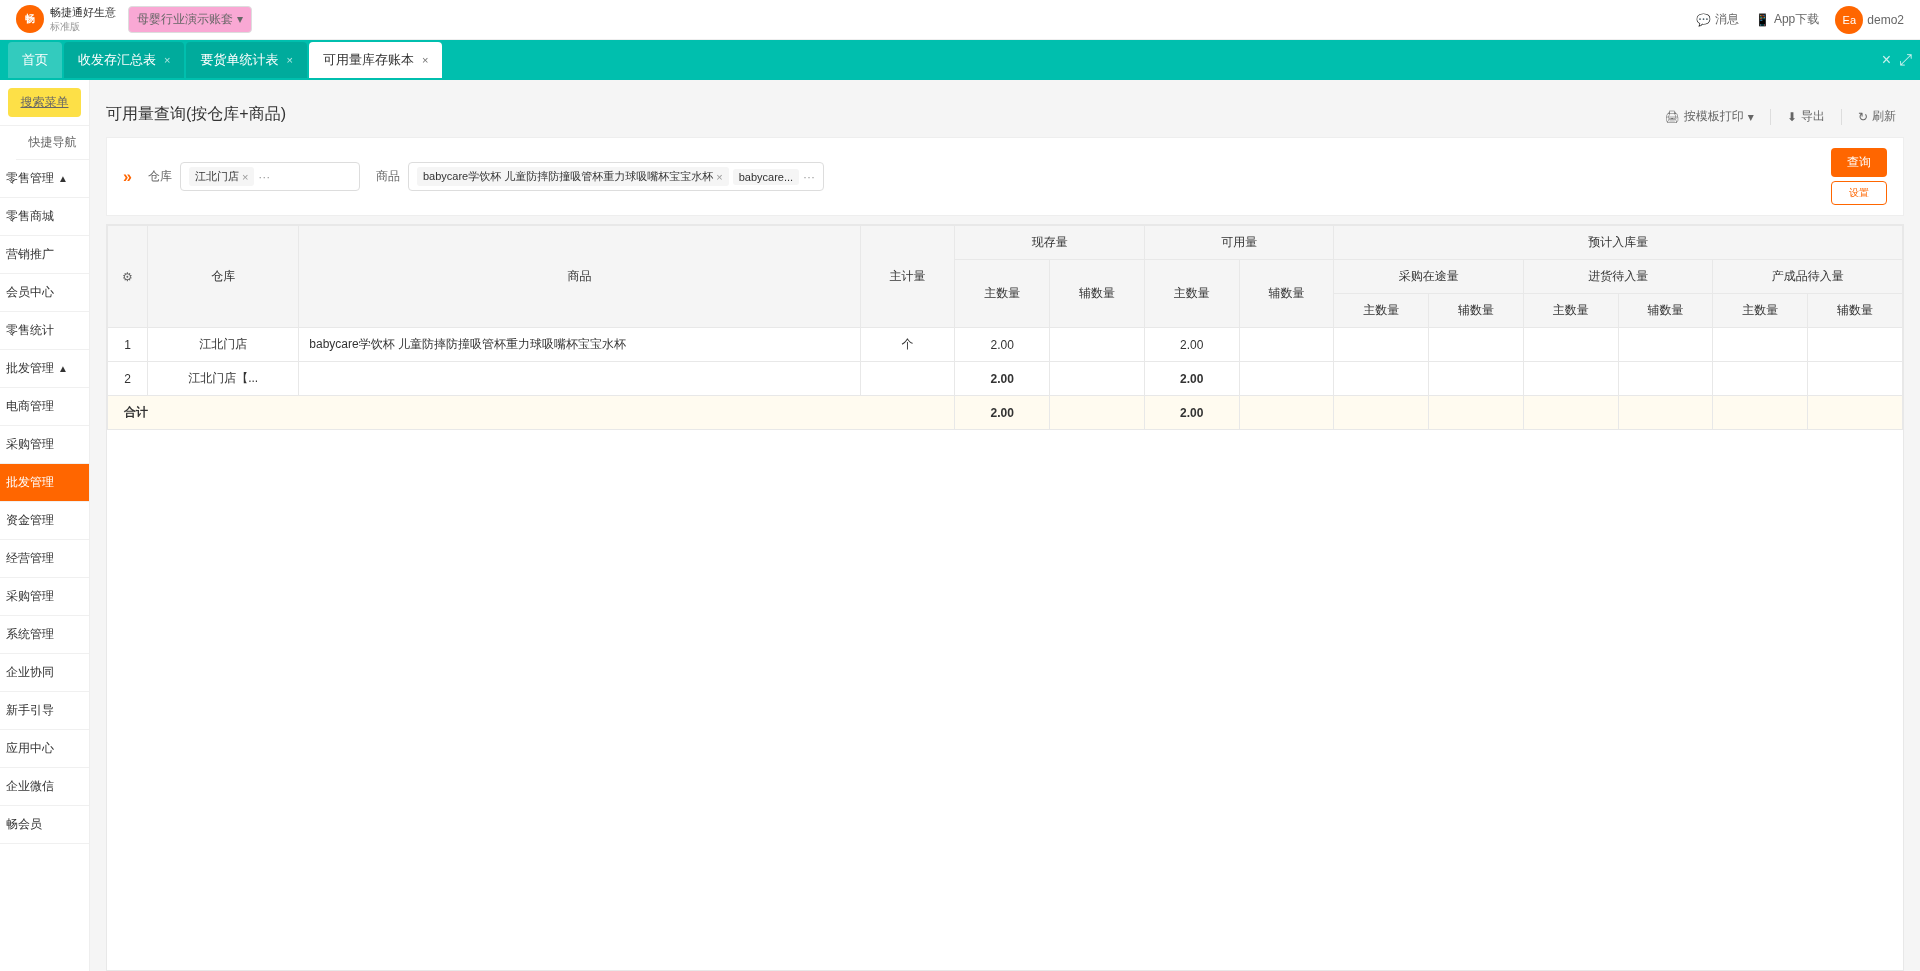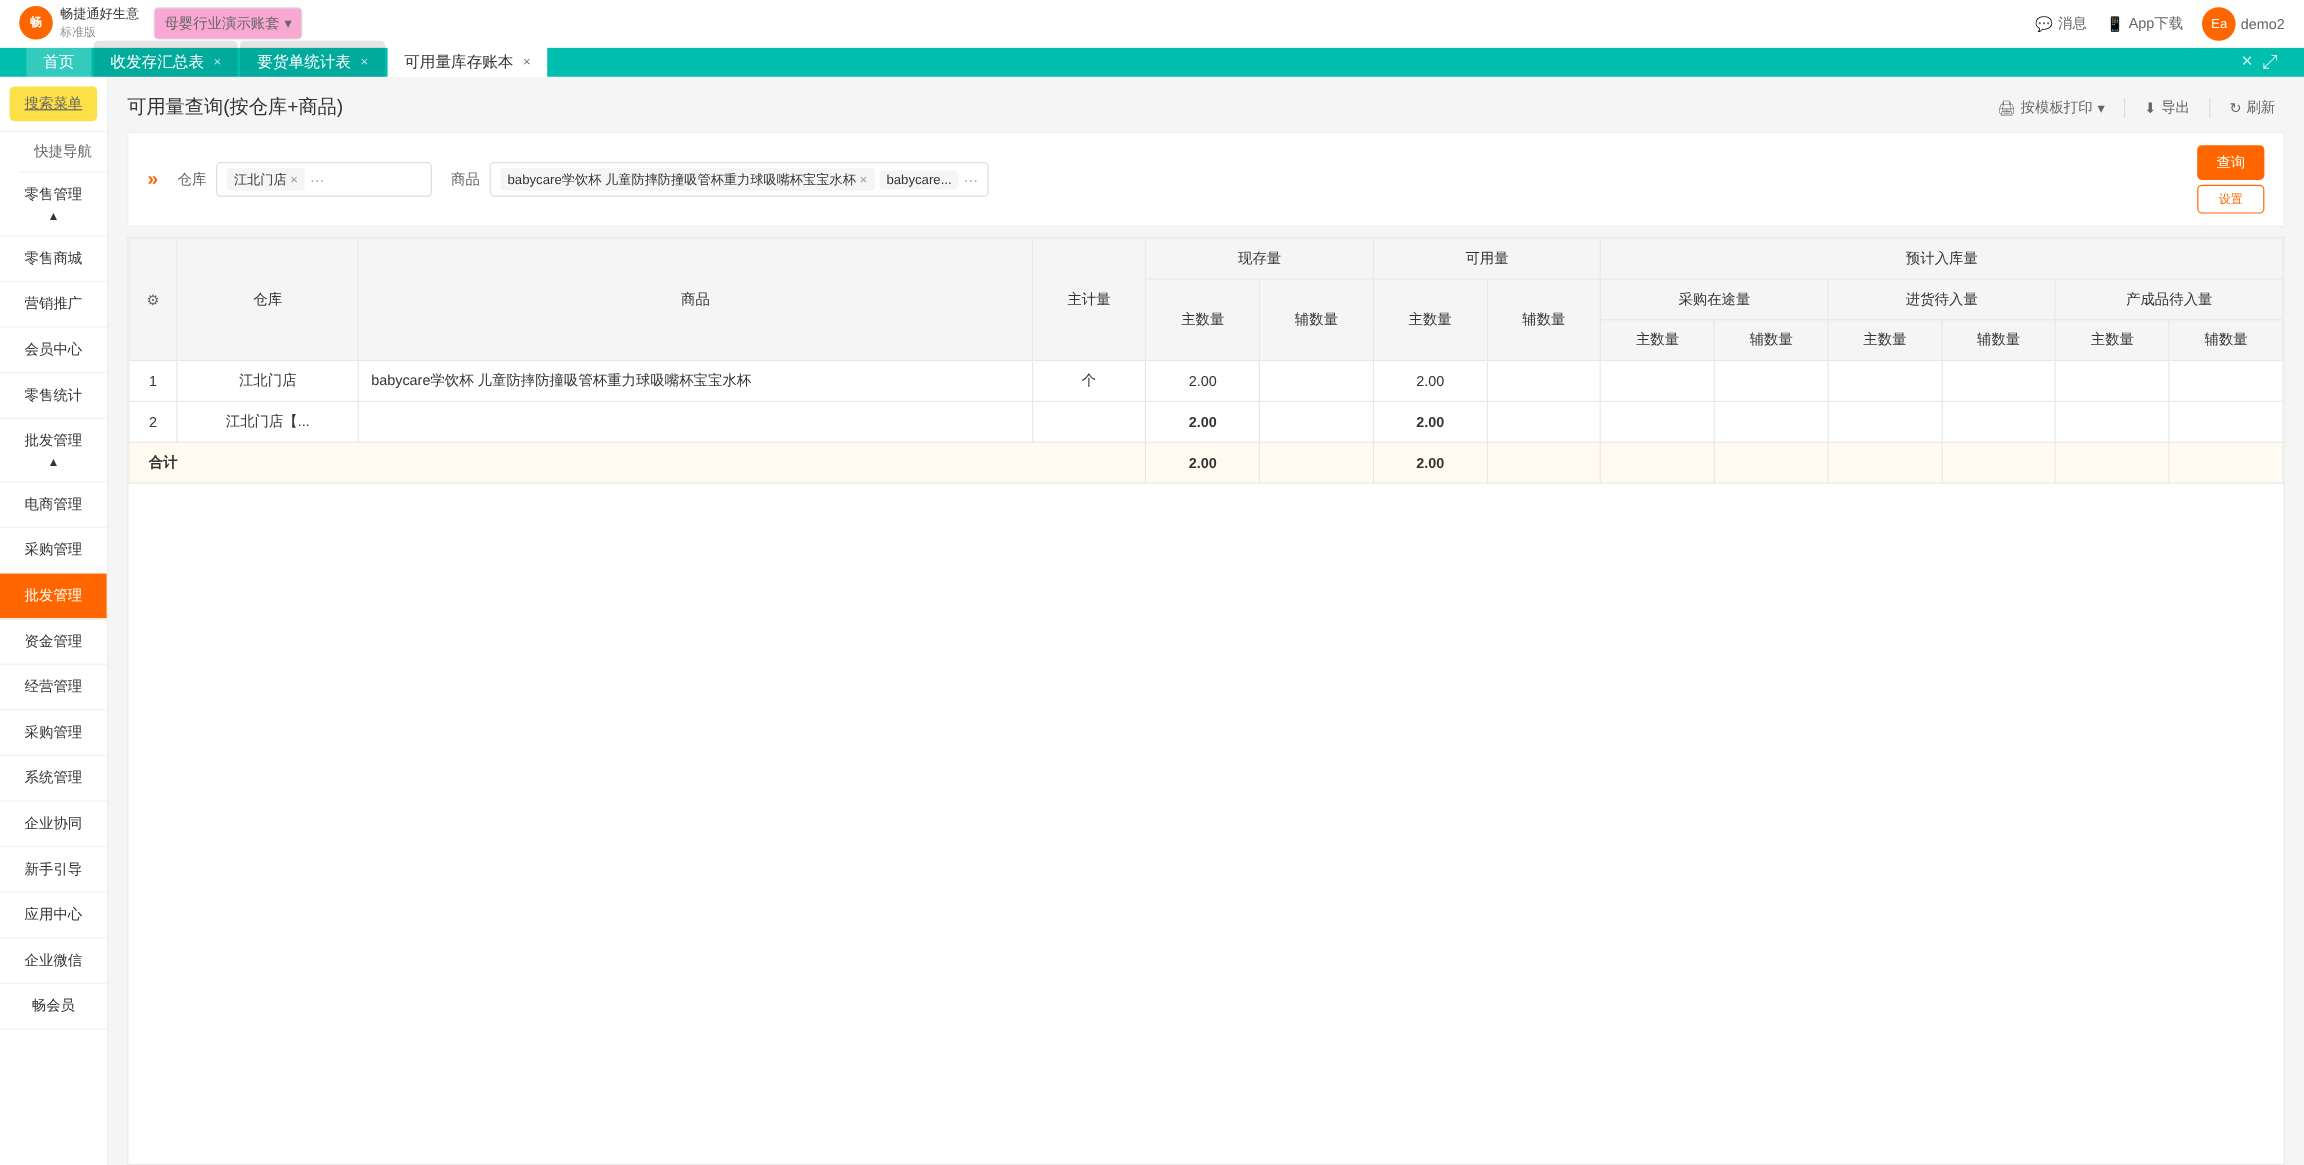--- a/index.html
+++ b/index.html
@@ -24,24 +24,24 @@
     .industry-select {
       display: flex; align-items: center; gap: 4px; color: #666; font-size: 12px; cursor: pointer; padding: 4px 8px; border: 1px solid #ddd; border-radius: 4px; background: #f9a8d4;
     }
     .top-bar-right { display: flex; align-items: center; gap: 16px; color: #666; font-size: 12px; }
     .top-bar-right-item { display: flex; align-items: center; gap: 4px; cursor: pointer; }
     .avatar { width: 28px; height: 28px; border-radius: 50%; background: #ff6600; display: flex; align-items: center; justify-content: center; color: #fff; font-size: 11px; }
 
     
     .nav-tabs {
       background: #00bfae;
-      height: 24px;
+      height: 40px;
       display: flex;
       align-items: center;
-      padding: 0 22px;
+      padding: 0 8px;
       gap: 2px;
       flex-shrink: 0;
     }
     .nav-tab {
       display: flex; align-items: center; gap: 6px; padding: 6px 14px; border-radius: 4px 4px 0 0;
       font-size: 13px; color: #fff; cursor: pointer; height: 36px;
     }
     .nav-tab.home { background: rgba(255,255,255,0.2); }
     .nav-tab.active { background: #fff; color: #333; }
     .nav-tab.inactive { background: rgba(0,0,0,0.1); color: #fff; }
@@ -55,32 +55,32 @@
     
     .sidebar {
       width: 90px; background: #fff; border-right: 1px solid #eee; display: flex; flex-direction: column;
       flex-shrink: 0; overflow-y: auto;
     }
     .sidebar-search { padding: 8px; border-bottom: 1px solid #f0f0f0; }
     .sidebar-search-btn { width: 100%; padding: 6px; background: #fde047; border: none; border-radius: 4px; color: #666; font-size: 12px; cursor: pointer; text-decoration: underline; }
     .sidebar-nav-btn { padding: 8px; text-align: center; color: #666; font-size: 12px; cursor: pointer; border-bottom: 1px solid #f0f0f0; margin-left: 16px; }
     .sidebar-item {
       padding: 10px 6px; text-align: center; color: #333; font-size: 12px; cursor: pointer;
-      border-bottom: 1px solid #f0f0f0; display: flex; flex-direction: column; align-items: center; gap: 4px;
+      border-bottom: 1px solid #f0f0f0; display: flex; flex-direction: row; align-items: center; gap: 4px;
     }
     .sidebar-item.active { background: #ff6600; color: #fff; }
     .sidebar-item .arrow { font-size: 10px; }
 
     
     .content { flex: 1; display: flex; flex-direction: column; overflow: hidden; background: #f5f5f5; }
 
     
     .page-header {
-      background: #f5f5f5; padding: 13px 16px 8px;
-      display: flex; align-items: center; justify-content: space-between; flex-shrink: 0;
+      background: #f5f5f5; padding: 24px 16px 8px;
+      display: flex; align-items: flex-start; justify-content: space-between; flex-shrink: 0;
     }
     .page-title { font-size: 16px; color: #333; font-weight: 500; }
     .page-actions { display: flex; align-items: center; gap: 8px; }
     .page-action-btn { display: flex; align-items: center; gap: 4px; color: #666; font-size: 12px; cursor: pointer; padding: 4px 8px; }
     .divider-v { width: 1px; height: 16px; background: #ddd; }
 
     
     .filter-area {
       background: #fff; margin: 0 0 8px; padding: 10px 16px;
       display: flex; align-items: center; gap: 16px; flex-shrink: 0; border: 1px solid #eee;

